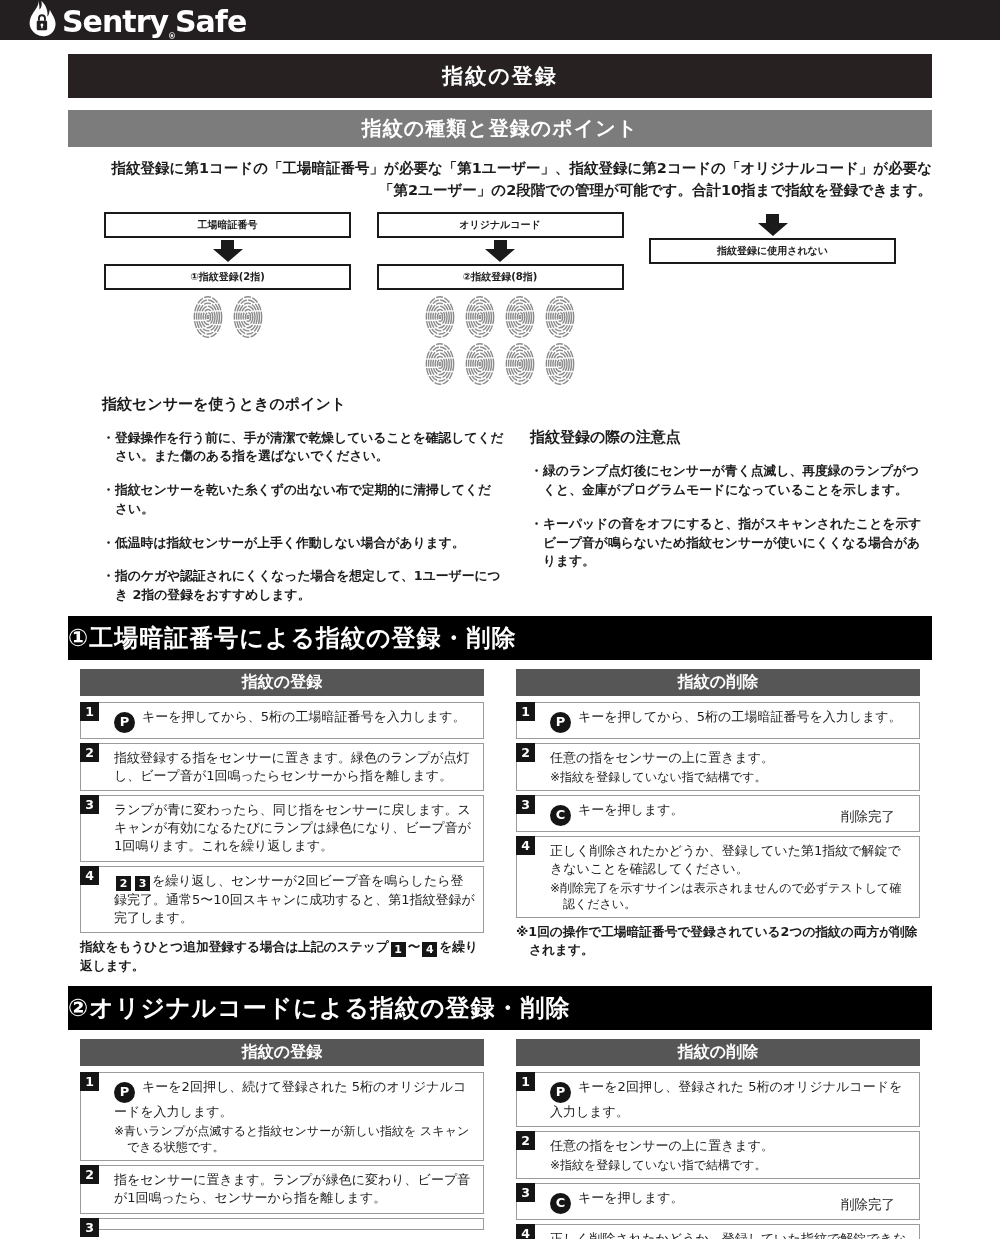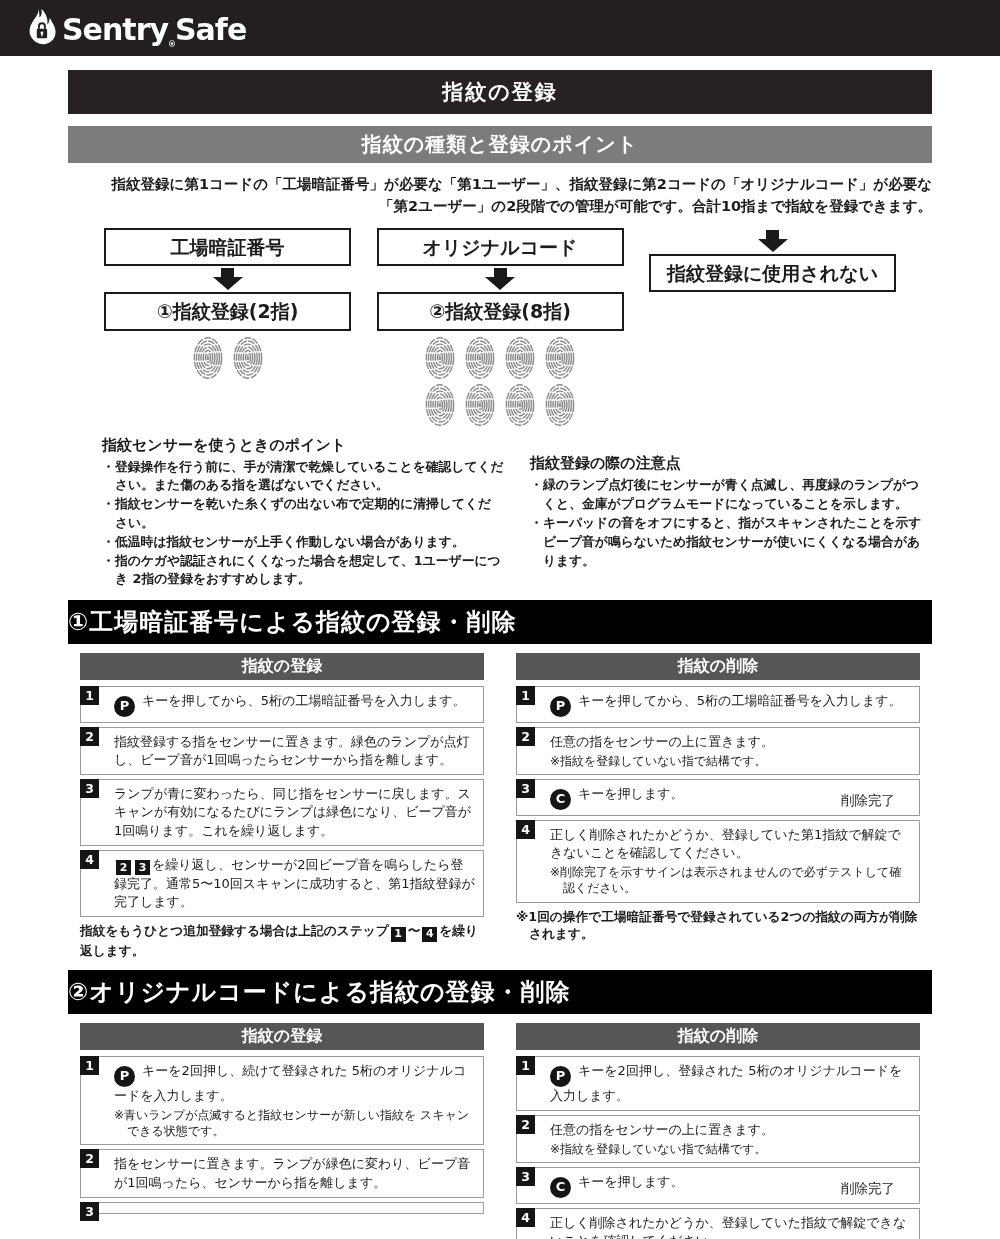--- a/index.html
+++ b/index.html
@@ -2,52 +2,52 @@
 <html><head>
 <meta charset="utf-8">
 <style>
   html,body{margin:0;padding:0;}
   body{
     width:1000px;height:1239px;overflow:hidden;background:#ffffff;color:#1c1c1c;
     font-family:"DejaVu Sans",sans-serif;
     -webkit-font-smoothing:antialiased;
   }
   
-  .topbar{height:56px;background:#231f20;display:flex;align-items:center;padding-left:24px;}
+  .topbar{height:40px;background:#231f20;display:flex;align-items:center;padding-left:24px;}
   .logo{display:flex;align-items:flex-end;gap:4px;color:#fff;}
   .logo-text{font-size:30px;font-weight:bold;letter-spacing:-1px;line-height:1;}
   .logo-text .safe{font-weight:bold;}
   .logo-reg{font-size:8px;vertical-align:sub;}
   
   .content{padding:0 68px;}
   .banner-black{margin-top:14px;background:#272122;color:#fff;text-align:center;
     font-size:21px;font-weight:bold;padding:8px 0;letter-spacing:2px;}
   .banner-gray{margin-top:12px;background:#7c7c7c;color:#fff;text-align:center;
     font-size:20px;font-weight:bold;padding:5px 0;letter-spacing:1px;}
   .intro{margin:11px 0 0 34px;font-size:14.5px;font-weight:bold;line-height:1.5;}
   .intro p{margin:0;text-align:right;}
   
   .flow-row{display:flex;justify-content:space-between;padding:0 36px;margin-top:10px;}
   .flow-col{width:247px;text-align:center;}
-  .flow-box{border:2px solid #1a1a1a;background:#fff;font-size:19px;font-weight:bold;
+  .flow-box{border:2px solid #1a1a1a;background:#fff;font-size:10px;font-weight:bold;
     padding:4px 0;line-height:1.4;}
   .arrow{margin:2px auto;width:30px;}
   .arrow .stem{width:13px;height:9px;background:#1a1a1a;margin:0 auto;}
   .arrow .head{width:0;height:0;border-left:15px solid transparent;border-right:15px solid transparent;
     border-top:13px solid #1a1a1a;margin:0 auto;}
   .fp-area{margin-top:5px;height:96px;}
   .fp-row{line-height:0;margin-top:3px;text-align:center;}
   .fp{display:inline-block;width:34px;height:44px;margin:0 3px;}
   .fp svg{width:100%;height:100%;}
   
   .notes-row{display:flex;gap:26px;margin-top:4px;padding-left:34px;align-items:center;}
   .note-col{width:420px;}
   .note-title{margin:0 0 3px 0;font-size:15px;font-weight:bold;}
   .note-col ul{margin:0;padding:0;list-style:none;font-size:12.8px;font-weight:600;line-height:1.47;}
-  .note-col li{padding-left:13px;position:relative;}
+  .note-col li{padding-left:13px;position:relative;margin-top:15px;}
   .note-col li::before{content:"・";position:absolute;left:0;}
   
   .sec-banner{margin-top:11px;background:#000000;color:#fff;text-align:left;
     font-size:24px;font-weight:bold;padding:6px 0;letter-spacing:1px;}
   .cols{display:flex;justify-content:space-between;padding:0 12px;margin-top:9px;}
   .col{width:404px;display:flex;flex-direction:column;}
   .col-header{background:#565656;color:#fff;text-align:center;font-size:16px;
     font-weight:bold;padding:3px 0;}
   .steps{margin-top:6px;display:flex;flex-direction:column;gap:4px;}
   .step{position:relative;border:1px solid #9b9b9b;background:#fff;

